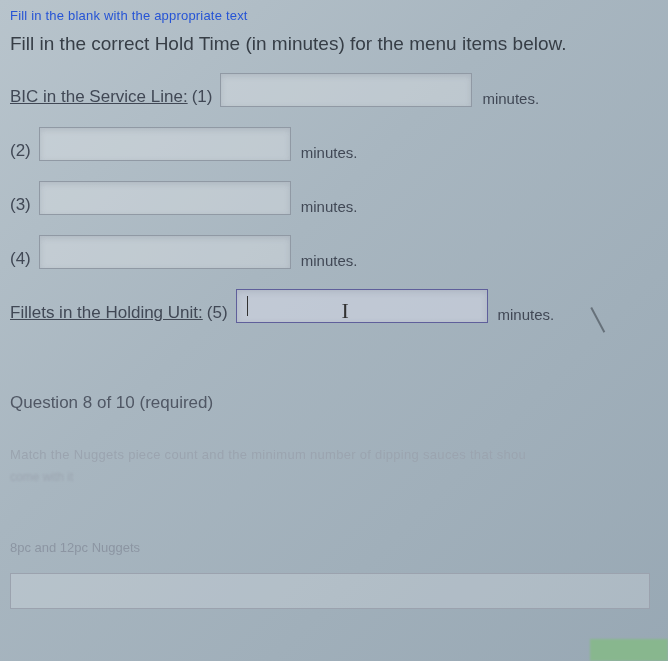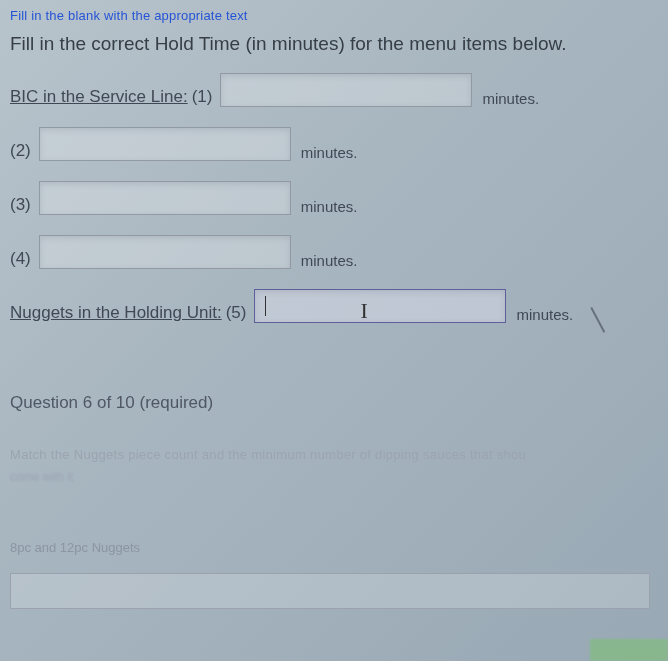--- a/index.html
+++ b/index.html
@@ -147,30 +147,30 @@
   <span class="unit">minutes.</span>
 </div>
 
 <div class="row">
   <span class="num">(4)</span>
   <div class="field" style="width:252px"></div>
   <span class="unit">minutes.</span>
 </div>
 
 <div class="row" style="position:relative;">
-  <span class="label">Nuggets in the Holding Unit:</span>
+  <span class="label">Fillets in the Holding Unit:</span>
   <span class="num">(5)</span>
   <div class="field active" style="width:252px">
     <div class="cursor"></div>
     <span class="ibeam">I</span>
   </div>
   <span class="unit">minutes.</span>
   <div class="slash" style="right:44px; top:30px;"></div>
 </div>
 
-<div class="q6">Question 6 of 10 (required)</div>
+<div class="q6">Question 8 of 10 (required)</div>
 <div class="q6text">Match the Nuggets piece count and the minimum number of dipping sauces that shou</div>
 <div class="q6sub">come with it</div>
 <div class="q6opt">8pc and 12pc Nuggets</div>
 
 <div class="bottombox"></div>
 
 <div class="greenblob"></div>
 
 </body></html>

